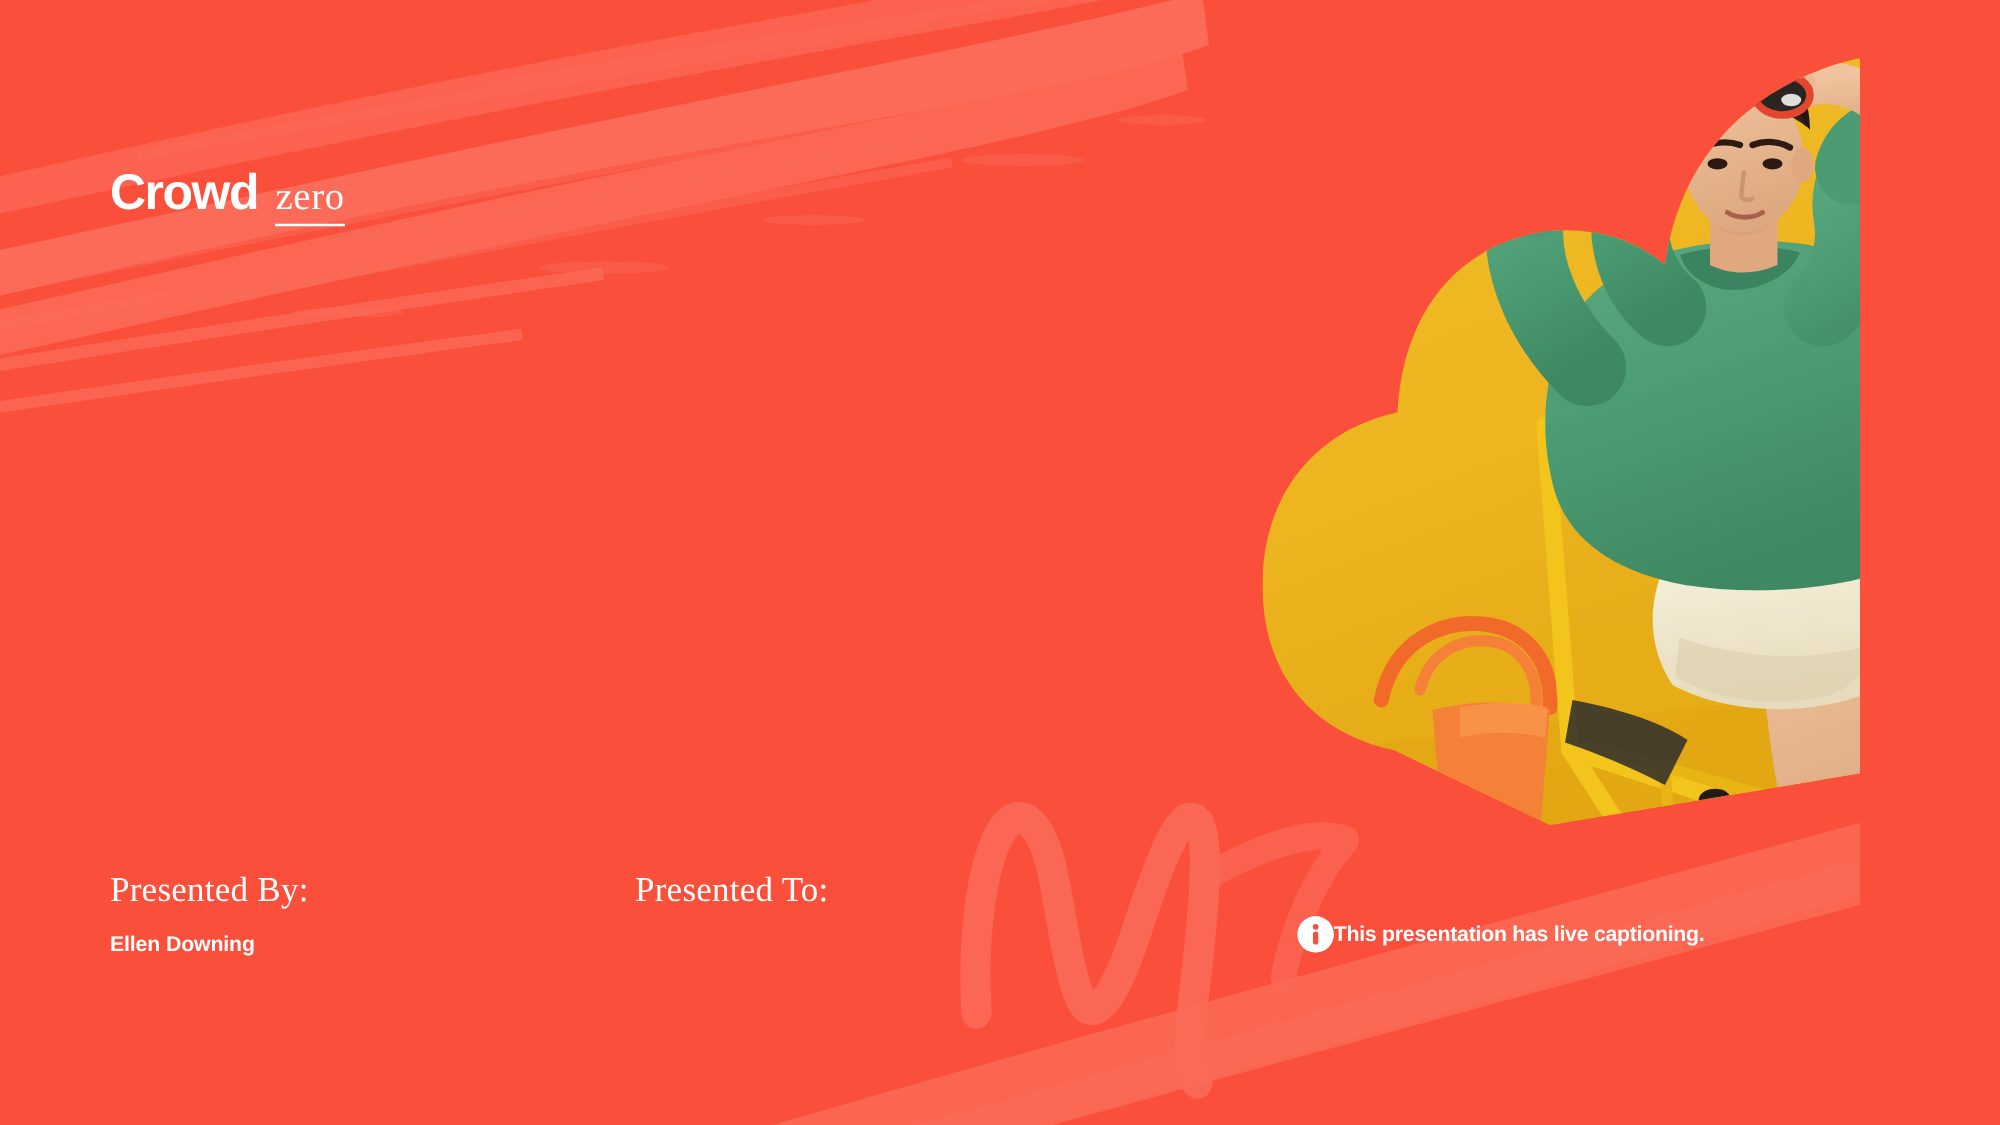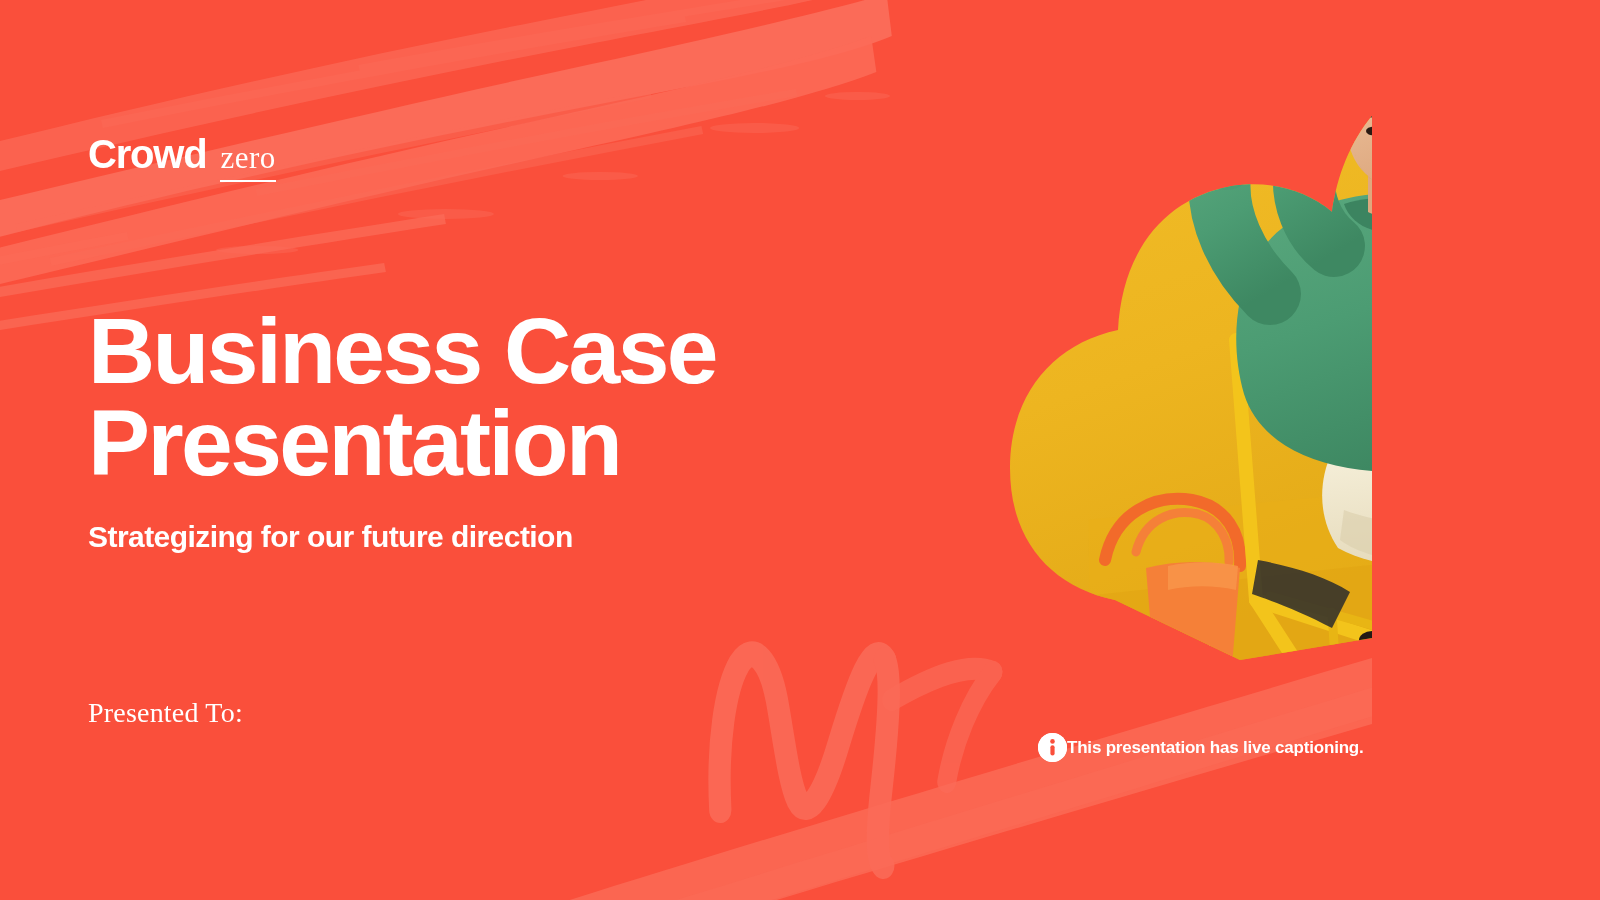--- a/index.html
+++ b/index.html
@@ -4,21 +4,21 @@
 <style>
   * { margin:0; padding:0; box-sizing:border-box; }
   html,body { width:1600px; height:900px; overflow:hidden; }
   body {
     font-family:"Liberation Sans", sans-serif;
     background:#FA4F3B;
     position:relative;
   }
   #slide {
     position:absolute; inset:0;
-    width:1372px; height:900px;
+    width:1488px; height:900px;
     background:#14532d;
     overflow:hidden;
   }
   .layer { position:absolute; inset:0; width:100%; height:100%; }
   .layer svg { display:block; width:100%; height:100%; }
 
   
   #logo {
     position:absolute; left:88px; top:134px;
     display:flex; align-items:baseline; gap:14px;
@@ -368,29 +368,26 @@
     </svg>
   </div>
 
   <div id="logo">
     <span class="word-crowd">Crowd</span>
     <span class="word-zero-wrap">
       <span class="word-zero">zero</span>
     </span>
   </div>
 
-  <div id="headline">
-    <div class="title">
-      <div>Business Case</div>
-      <div>Presentation</div>
+
+  <div id="credits">
+    <div class="col">
+      <div class="label">Presented By:</div>
+      <div class="value">Ellen Downing</div>
     </div>
-    <div class="subtitle">Strategizing for our future direction</div>
-  </div>
-
-  <div id="credits">
     <div class="col">
       <div class="label">Presented To:</div>
     </div>
   </div>
 
   <div id="caption-notice">
     <span class="info-badge">
       <svg viewBox="0 0 29 29" xmlns="http://www.w3.org/2000/svg">
         <circle cx="14.5" cy="14.5" r="14.5" fill="#FFFFFF"></circle>
         <circle cx="14.5" cy="8.4" r="2.3" fill="#FA4F3B"></circle>

